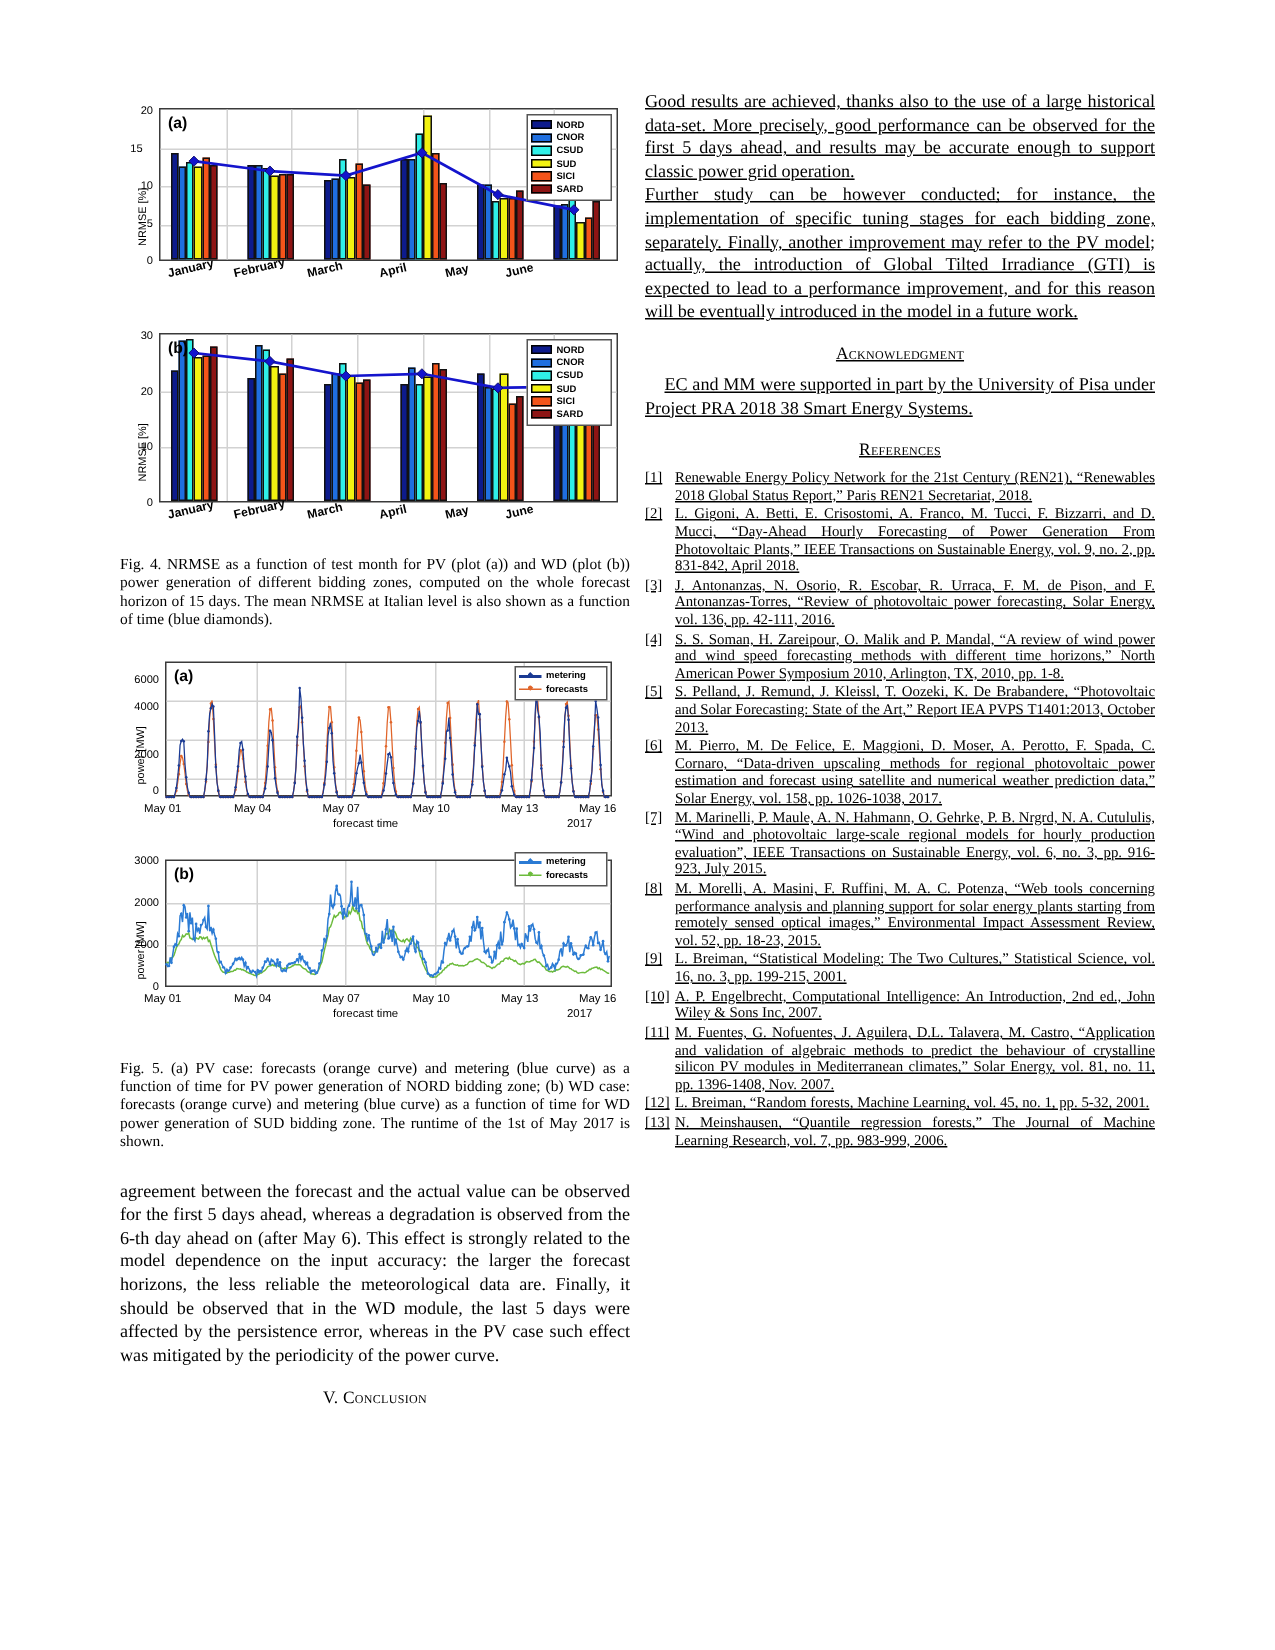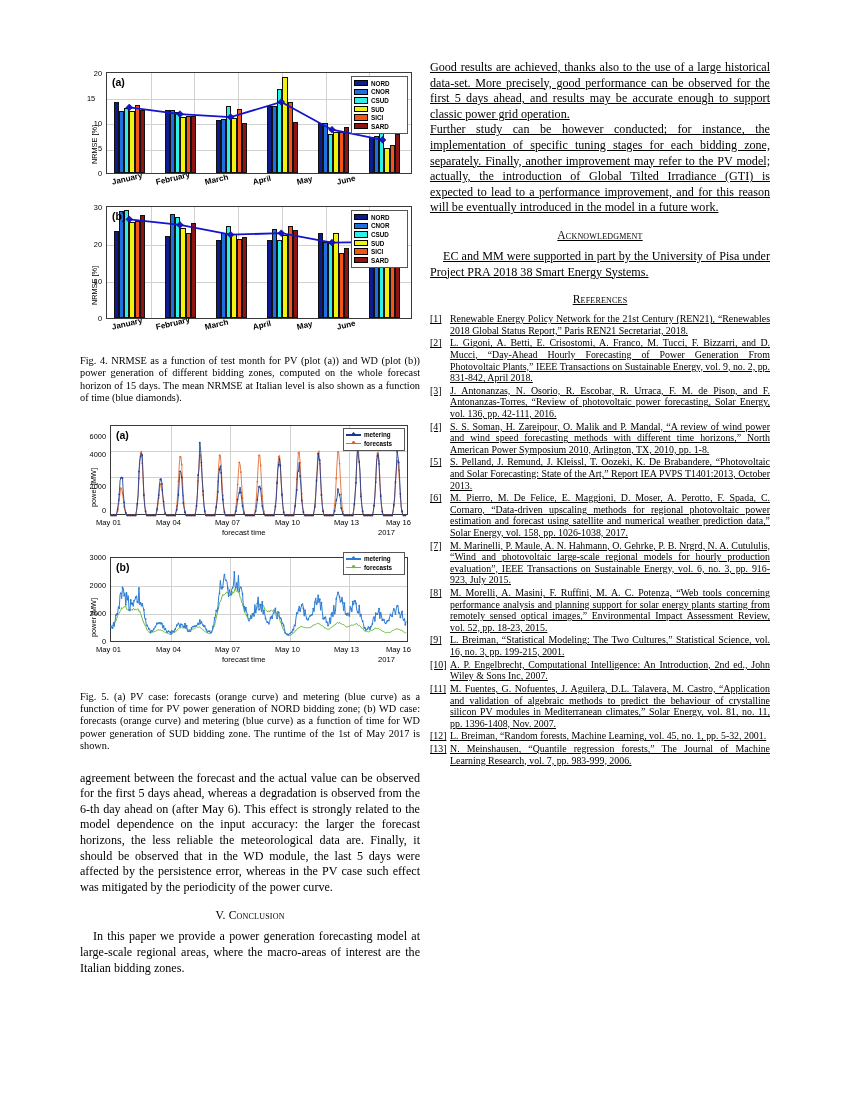--- a/index.html
+++ b/index.html
@@ -301,21 +301,21 @@
         </div>
 
         <div class="xtick-rot" style="left:31px; top:114px;">January</div>
         <div class="xtick-rot" style="left:75px; top:114px;">February</div>
         <div class="xtick-rot" style="left:124px; top:114px;">March</div>
         <div class="xtick-rot" style="left:172px; top:114px;">April</div>
         <div class="xtick-rot" style="left:216px; top:114px;">May</div>
         <div class="xtick-rot" style="left:256px; top:114px;">June</div>
       </div>
 
-      <div style="position:relative;height:150px;margin-top:4px;">
+      <div style="position:relative;height:150px;margin-top:20px;">
         <div class="axis-ylabel" style="left:10px; top:107px;">NRMSE [%]</div>
         <div class="ytick" style="left:0px; top:4.5px; width:22px;">30</div>
         <div class="ytick" style="left:0px; top:41.5px; width:22px;">20</div>
         <div class="ytick" style="left:0px; top:78.5px; width:22px;">10</div>
         <div class="ytick" style="left:0px; top:115.5px; width:22px;">0</div>
 
         <div class="plotbox" style="position:absolute;left:26px;top:8px;width:306px;height:113px;">
           <div class="panel-label">(b)</div>
           <div class="gridline" style="top:37.7px;"></div>
           <div class="gridline" style="top:75.3px;"></div>
@@ -1042,21 +1042,20 @@
         <div class="xaxis-title" style="left:298px; top:104px;">2017</div>
       </div>
 
       <p class="fig-caption" style="margin-top:12px;">Fig. 5.  (a) PV case: forecasts (orange curve) and metering (blue curve) as a function of time for PV power generation of NORD bidding zone; (b) WD case: forecasts (orange curve) and metering (blue curve) as a function of time for WD power generation of SUD bidding zone. The runtime of the 1st of May 2017 is shown.</p>
     </div>
 
     <p class="body-text" style="margin-top:18px;">agreement between the forecast and the actual value can be observed for the first 5 days ahead, whereas a degradation is observed from the 6-th day ahead on (after May 6). This effect is strongly related to the model dependence on the input accuracy: the larger the forecast horizons, the less reliable the meteorological data are. Finally, it should be observed that in the WD module, the last 5 days were affected by the persistence error, whereas in the PV case such effect was mitigated by the periodicity of the power curve.</p>
 
     <div class="section-head" style="margin-top:14px;">V.  Conclusion</div>
 
-    <p class="body-text indent">In this paper we provide a power generation forecasting model at large-scale regional areas, where the macro-areas of interest are the Italian bidding zones.</p>
   </div>
 
   <div class="col col-right">
     <p class="body-text">Good results are achieved, thanks also to the use of a large historical data-set. More precisely, good performance can be observed for the first 5 days ahead, and results may be accurate enough to support classic power grid operation.</p>
     <p class="body-text">Further study can be however conducted; for instance, the implementation of specific tuning stages for each bidding zone, separately. Finally, another improvement may refer to the PV model; actually, the introduction of Global Tilted Irradiance (GTI) is expected to lead to a performance improvement, and for this reason will be eventually introduced in the model in a future work.</p>
 
     <div class="section-head">Acknowledgment</div>
     <p class="body-text indent">EC and MM were supported in part by the University of Pisa under Project PRA 2018 38 Smart Energy Systems.</p>
 
     <div class="section-head">References</div>

